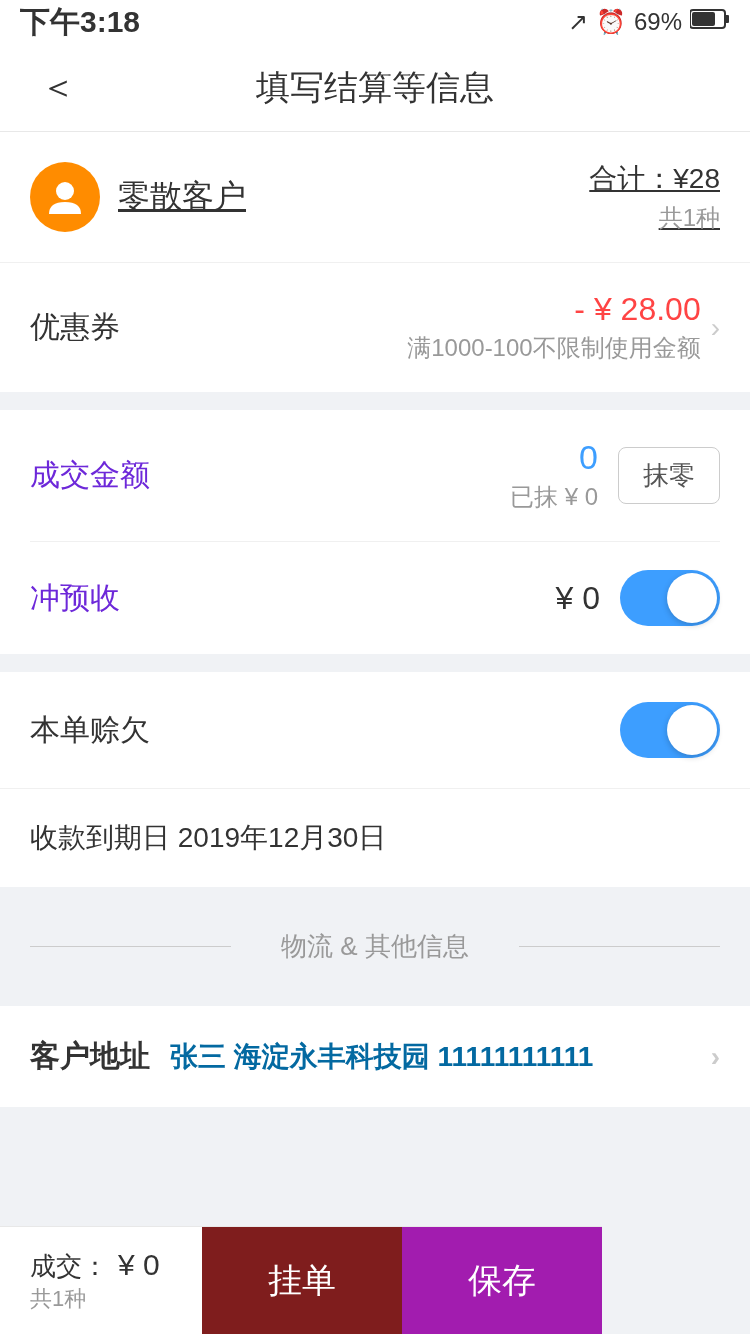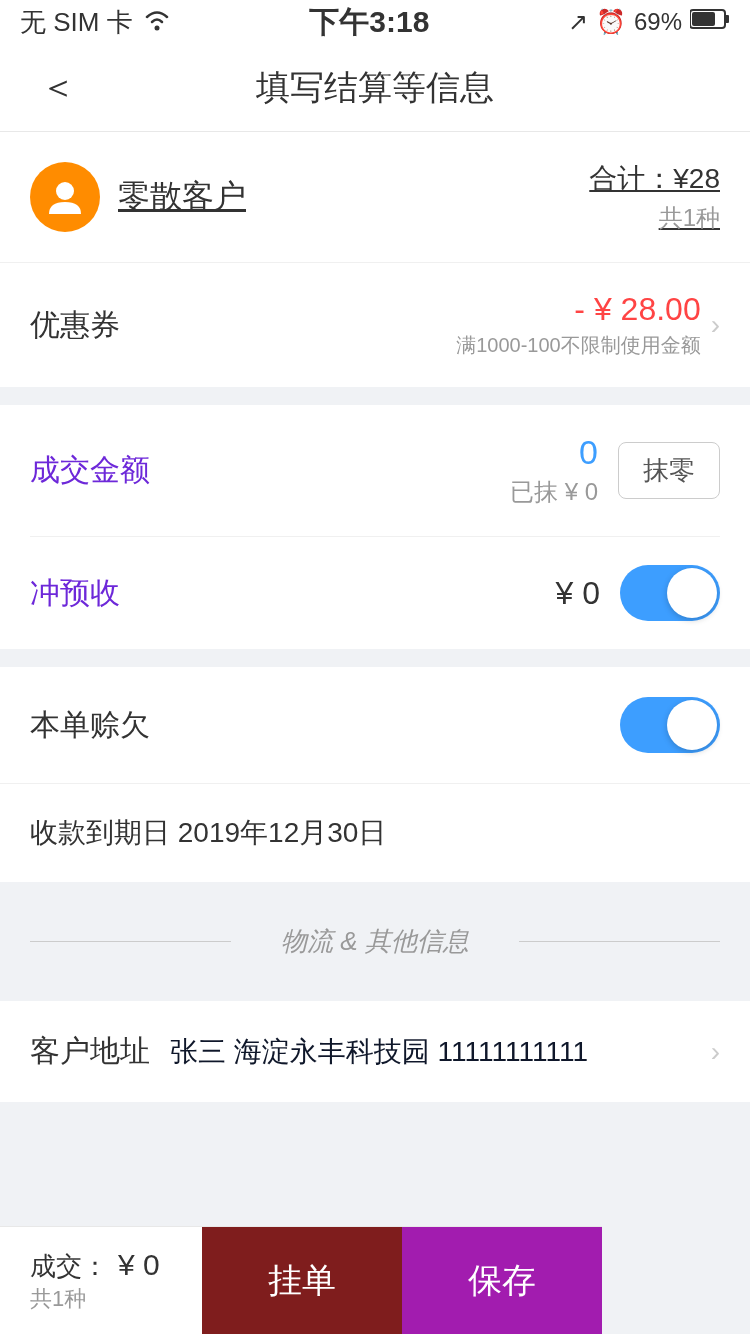--- a/index.html
+++ b/index.html
@@ -116,21 +116,21 @@
       align-items: center;
       gap: 10px;
     }
     .coupon-right-content { text-align: right; }
     .coupon-discount {
       font-size: 32px;
       color: #ff4444;
       font-weight: 500;
     }
     .coupon-desc {
-      font-size: 20px;
+      font-size: 24px;
       color: #999;
       margin-top: 4px;
     }
     .chevron-icon {
       color: #ccc;
       font-size: 28px;
     }
 
     
     .amount-section {
@@ -233,21 +233,20 @@
     
     .logistics-section {
       background: #f0f2f5;
       padding: 24px 0;
       text-align: center;
       display: flex;
       align-items: center;
       justify-content: center;
       gap: 20px;
       margin-bottom: 18px;
-      font-style: italic;
     }
     .logistics-line {
       flex: 1;
       height: 1px;
       background: #ccc;
       margin: 0 30px;
     }
     .logistics-text {
       font-size: 26px;
       color: #999;
@@ -257,30 +256,31 @@
     
     .address-section {
       background: #fff;
       margin-bottom: 18px;
     }
     .address-row {
       display: flex;
       align-items: center;
       justify-content: space-between;
       padding: 30px;
+      font-weight: bold;
     }
     .address-label {
       font-size: 30px;
       color: #333;
       flex-shrink: 0;
       margin-right: 20px;
     }
     .address-value {
       font-size: 28px;
-      color: #0f172a;
+      color: #0369a1;
       flex: 1;
     }
 
     
     .footer {
       position: fixed;
       bottom: 0;
       left: 0;
       width: 602px;
       height: 108px;
@@ -329,31 +329,20 @@
       cursor: pointer;
     }
 
     
     .person-icon { fill: #fff; }
   </style>
 </head>
 <body>
 
 <div class="status-bar">
-  <div class="status-left">
-    <span>无 SIM 卡</span>
-    <span>
-      <svg width="28" height="22" viewBox="0 0 28 22">
-        <path d="M14 18 Q14 18 14 18" stroke="#333" stroke-width="3" fill="none"></path>
-        <path d="M9 13 Q14 8 19 13" stroke="#333" stroke-width="2.5" fill="none" stroke-linecap="round"></path>
-        <path d="M4 8 Q14 -1 24 8" stroke="#333" stroke-width="2.5" fill="none" stroke-linecap="round"></path>
-        <circle cx="14" cy="19" r="2.5" fill="#333"></circle>
-      </svg>
-    </span>
-  </div>
   <div class="status-center">下午3:18</div>
   <div class="status-right">
     <span>↗</span>
     <span>⏰</span>
     <span>69%</span>
     <span>
       <svg width="40" height="22" viewBox="0 0 40 22">
         <rect x="0" y="2" width="35" height="18" rx="3" ry="3" stroke="#333" stroke-width="2" fill="none"></rect>
         <rect x="35" y="7" width="4" height="8" rx="1" fill="#333"></rect>
         <rect x="2" y="4" width="23" height="14" rx="2" fill="#333"></rect>

